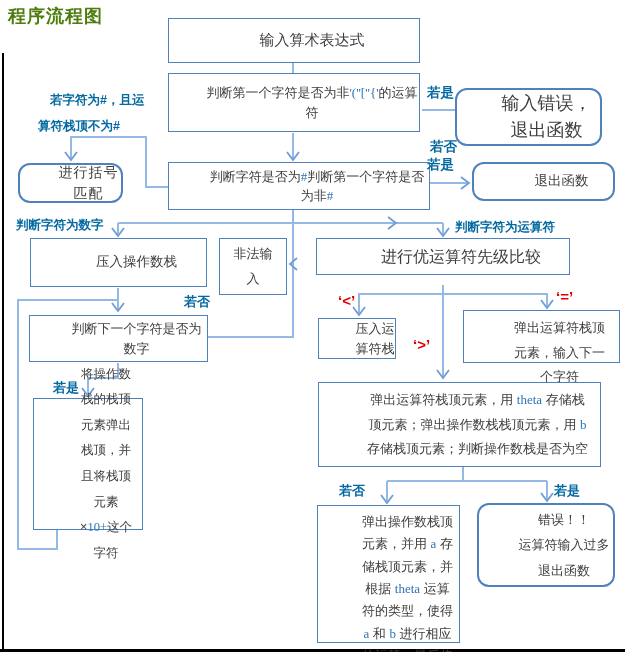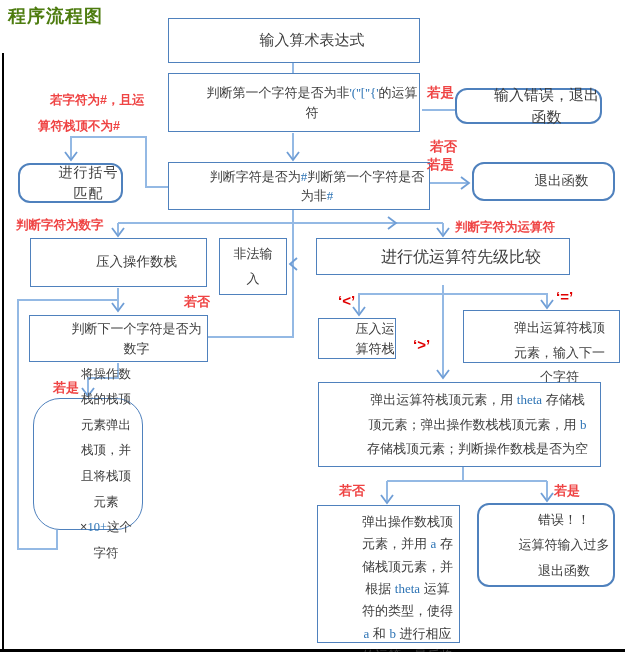--- a/index.html
+++ b/index.html
@@ -12,21 +12,21 @@
   svg.lines{position:absolute;left:0;top:0;z-index:1;}
   svg.lines polyline{fill:none;stroke:#94b9e4;stroke-width:2;}
   svg.lines polyline.ah{stroke:#6f9ed6;stroke-width:1.8;}
   .node{position:absolute;box-sizing:border-box;border:1.5px solid #4f81bd;background:#fff;
         color:#3d3d3d;display:flex;align-items:center;justify-content:center;
         text-align:center;font-size:13px;line-height:1.5;z-index:2;padding-left:36px;}
   .round{border-radius:12px;border-width:2px;}
   .para{display:block;text-align:center;}
   .center{text-align:center;}
   .en{font-family:"Liberation Serif",serif;color:#2e74b5;}
-  .lbl{position:absolute;color:#ef4444;font-weight:bold;font-size:12.5px;z-index:3;white-space:nowrap;}
+  .lbl{position:absolute;color:#0369a1;font-weight:bold;font-size:12.5px;z-index:3;white-space:nowrap;}
   .sym{font-size:15px;color:#e00000;}
 </style>
 </head>
 <body>
 
 <div class="stage">
 
   <div class="page-title">程序流程图</div>
   <div class="edge-left"></div>
   <div class="edge-bottom"></div>
@@ -71,21 +71,21 @@
   </svg>
 
   <div class="node" style="left:168px;top:18px;width:252px;height:45px;font-size:15px;">
     <span>输入算术表达式</span>
   </div>
 
   <div class="node" style="left:168px;top:73px;width:252px;height:59px;justify-content:center;">
     <span><span>判断第一个字符是否为非</span><span class="en">'(''[''{'</span><span>的运算符</span></span>
   </div>
 
-  <div class="node round" style="left:455px;top:88px;width:147px;height:36px;font-size:15px;">
+  <div class="node round" style="left:455px;top:88px;width:147px;height:58px;font-size:18px;">
     <span>输入错误，退出函数</span>
   </div>
 
   <div class="node" style="left:168px;top:162px;width:262px;height:48px;">
     <span><span>判断字符是否为</span><span class="en">#</span><span>判断第一个字符是否为非</span><span class="en">#</span></span>
   </div>
 
   <div class="node round" style="left:472px;top:162px;width:143px;height:39px;font-size:13.5px;">
     <span>退出函数</span>
   </div>
@@ -103,21 +103,21 @@
   </div>
 
   <div class="node" style="left:316px;top:238px;width:254px;height:37px;font-size:16px;">
     <span>进行优运算符先级比较</span>
   </div>
 
   <div class="node" style="left:29px;top:315px;width:179px;height:47px;">
     <span>判断下一个字符是否为数字</span>
   </div>
 
-  <div class="node" style="left:33px;top:398px;width:110px;height:132px;font-size:12.5px;border-radius:27px;">
+  <div class="node" style="left:33px;top:398px;width:110px;height:132px;font-size:12.5px;">
     <span class="para center" style="padding:0 8px;line-height:2.05;"><span>将操作数栈的栈顶元素弹出栈顶，并且将栈顶元素×</span><span class="en">10+</span><span>这个字符</span></span>
   </div>
 
   <div class="node" style="left:318px;top:318px;width:78px;height:41px;">
     <span>压入运算符栈</span>
   </div>
 
   <div class="node" style="left:463px;top:310px;width:157px;height:53px;align-items:flex-start;">
     <span class="para" style="padding:5px 9px;line-height:1.9;">弹出运算符栈顶元素，输入下一个字符</span>
   </div>

